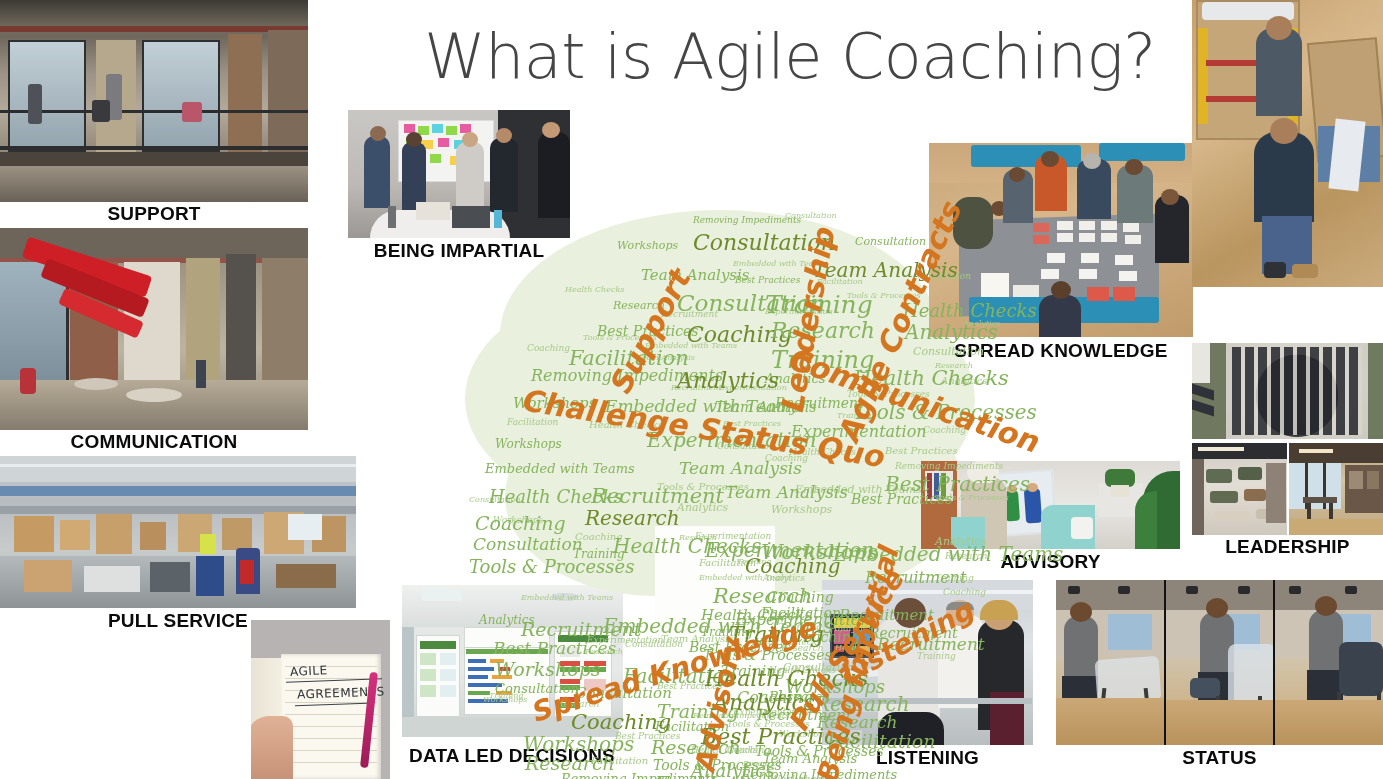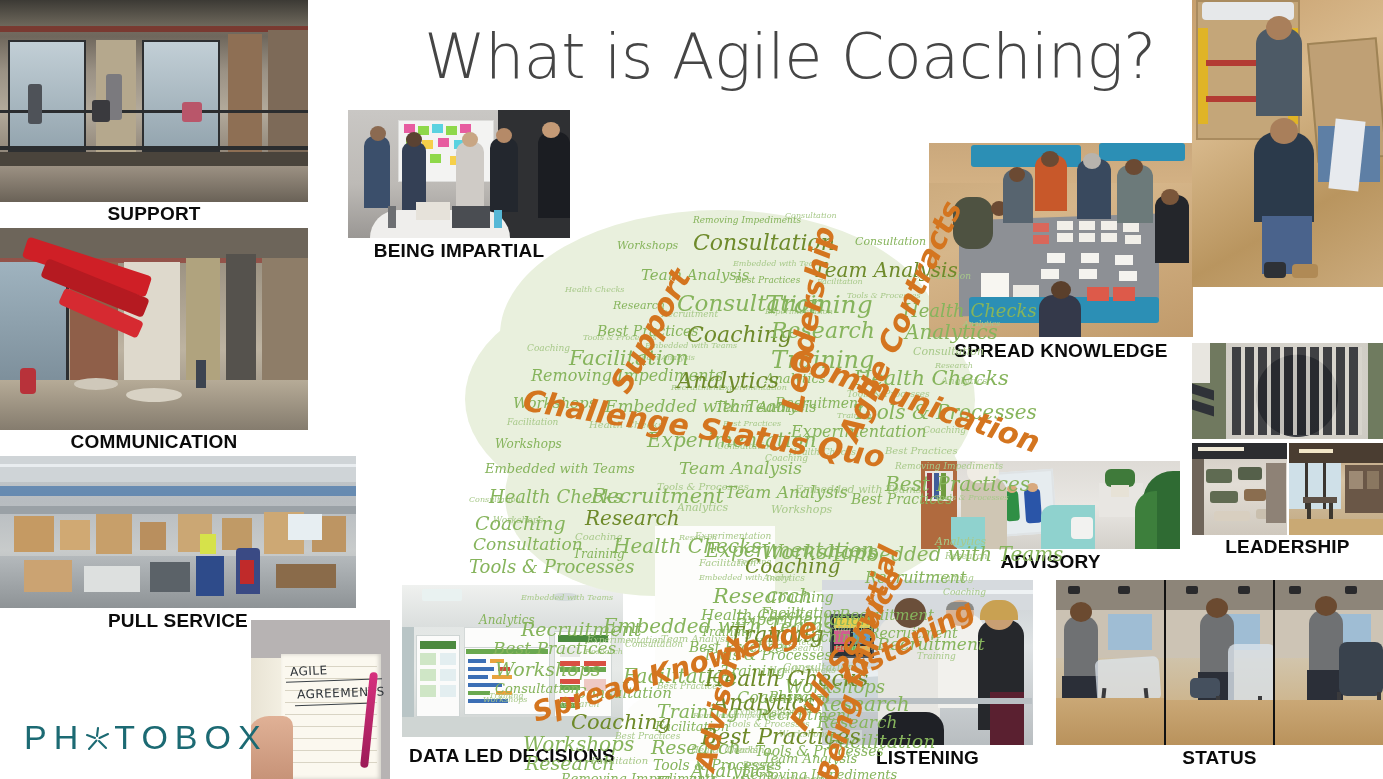--- a/index.html
+++ b/index.html
@@ -693,29 +693,14 @@
         <div class="bar" style="left:64px;top:62px;width:44px;height:54px;background:#39424d;border-radius:8px;"></div>
         <div class="bar" style="left:36px;top:148px;width:28px;height:12px;background:#c8a05a;border-radius:4px;"></div>
         <div class="bar" style="left:62px;top:112px;width:4px;height:46px;background:#3a3a3c;"></div>
         <div class="bar" style="left:102px;top:112px;width:4px;height:46px;background:#3a3a3c;"></div>
         <div class="bar" style="left:0;top:120px;width:100%;height:45px;background:linear-gradient(180deg,#caa876,#b9925c);"></div>
       </div>
     </div>
   </div>
   <div class="caption" style="left:1056px;top:747px;width:327px;font-size:19px;">STATUS</div>
 
-  <div class="logo">
-    <span>PH</span>
-    <span class="star">
-      <svg width="26" height="26" viewBox="0 0 26 26" aria-hidden="true">
-        <g stroke="#1c6a73" stroke-width="2.1" stroke-linecap="round">
-          <line x1="13" y1="2" x2="12" y2="10"></line>
-          <line x1="23" y1="8" x2="14.5" y2="12"></line>
-          <line x1="21" y1="22" x2="14" y2="15"></line>
-          <line x1="4" y1="23" x2="11.5" y2="14.5"></line>
-          <line x1="2" y1="9" x2="10" y2="12"></line>
-        </g>
-      </svg>
-    </span>
-    <span>TOBOX</span>
-  </div>
 
 </div>
 
 </body></html>

